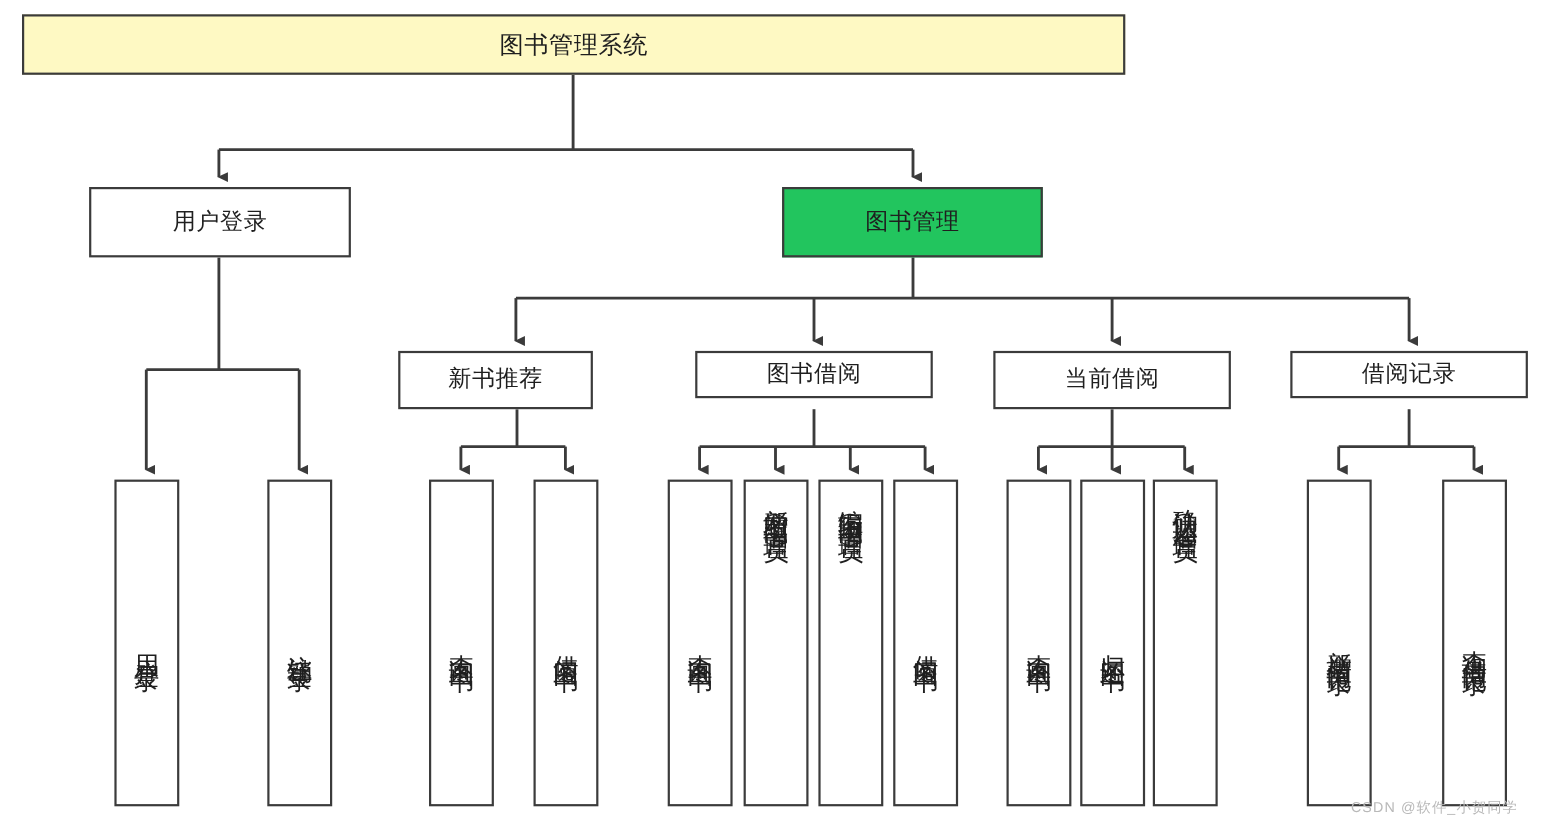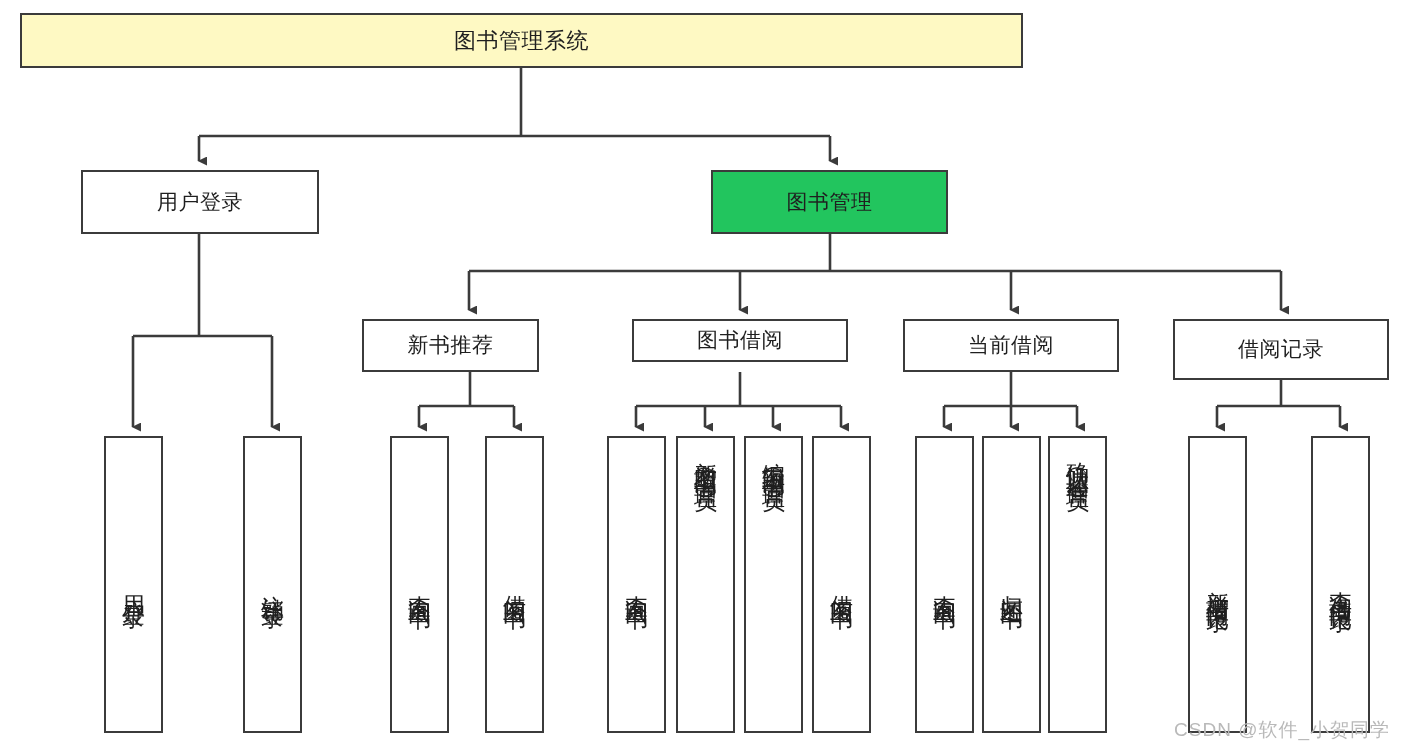--- a/index.html
+++ b/index.html
@@ -50,23 +50,23 @@
     line-height: 1.08;
     letter-spacing: 4px;
   }
   .leaf {
     align-items: flex-start;
     padding-top: 6px;
   }
   .leaf.short { align-items: center; padding-top: 0; }
   #watermark {
     position: absolute;
-    right: 15px;
+    right: 25px;
     bottom: 4px;
-    font-size: 19px;
+    font-size: 13px;
     color: #b9b9b9;
     letter-spacing: 1px;
     white-space: nowrap;
     pointer-events: none;
   }
 </style>
 </head>
 <body>
 
 <div id="stage">
@@ -135,21 +135,21 @@
 
   <div class="node-box lvl2" id="node-l2-0" style="left: 362px; top: 319px; width: 177px; height: 53px; border-color: rgb(59, 59, 59); background: rgb(255, 255, 255);">
     <span class="node-label" style="color: rgb(31, 31, 31);">新书推荐</span>
   </div>
   <div class="node-box lvl2" id="node-l2-1" style="left: 632px; top: 319px; width: 216px; height: 43px; border-color: rgb(59, 59, 59); background: rgb(255, 255, 255);">
     <span class="node-label" style="color: rgb(31, 31, 31);">图书借阅</span>
   </div>
   <div class="node-box lvl2" id="node-l2-2" style="left: 903px; top: 319px; width: 216px; height: 53px; border-color: rgb(59, 59, 59); background: rgb(255, 255, 255);">
     <span class="node-label" style="color: rgb(31, 31, 31);">当前借阅</span>
   </div>
-  <div class="node-box lvl2" id="node-l2-3" style="left: 1173px; top: 319px; width: 216px; height: 61px; border-color: rgb(59, 59, 59); background: rgb(255, 255, 255);">
+  <div class="node-box lvl2" id="node-l2-3" style="left: 1173px; top: 319px; width: 216px; height: 43px; border-color: rgb(59, 59, 59); background: rgb(255, 255, 255);">
     <span class="node-label" style="color: rgb(31, 31, 31);">借阅记录</span>
   </div>
 
   <div class="node-box leaf short" id="node-leaf-0" style="left: 104px; top: 436px; width: 59px; height: 297px; border-color: rgb(59, 59, 59); background: rgb(255, 255, 255);">
     <span class="node-label" style="color: rgb(31, 31, 31);">用户登录</span>
   </div>
   <div class="node-box leaf short" id="node-leaf-1" style="left: 243px; top: 436px; width: 59px; height: 297px; border-color: rgb(59, 59, 59); background: rgb(255, 255, 255);">
     <span class="node-label" style="color: rgb(31, 31, 31);">注销登录</span>
   </div>
   <div class="node-box leaf short" id="node-leaf-2" style="left: 390px; top: 436px; width: 59px; height: 297px; border-color: rgb(59, 59, 59); background: rgb(255, 255, 255);">

